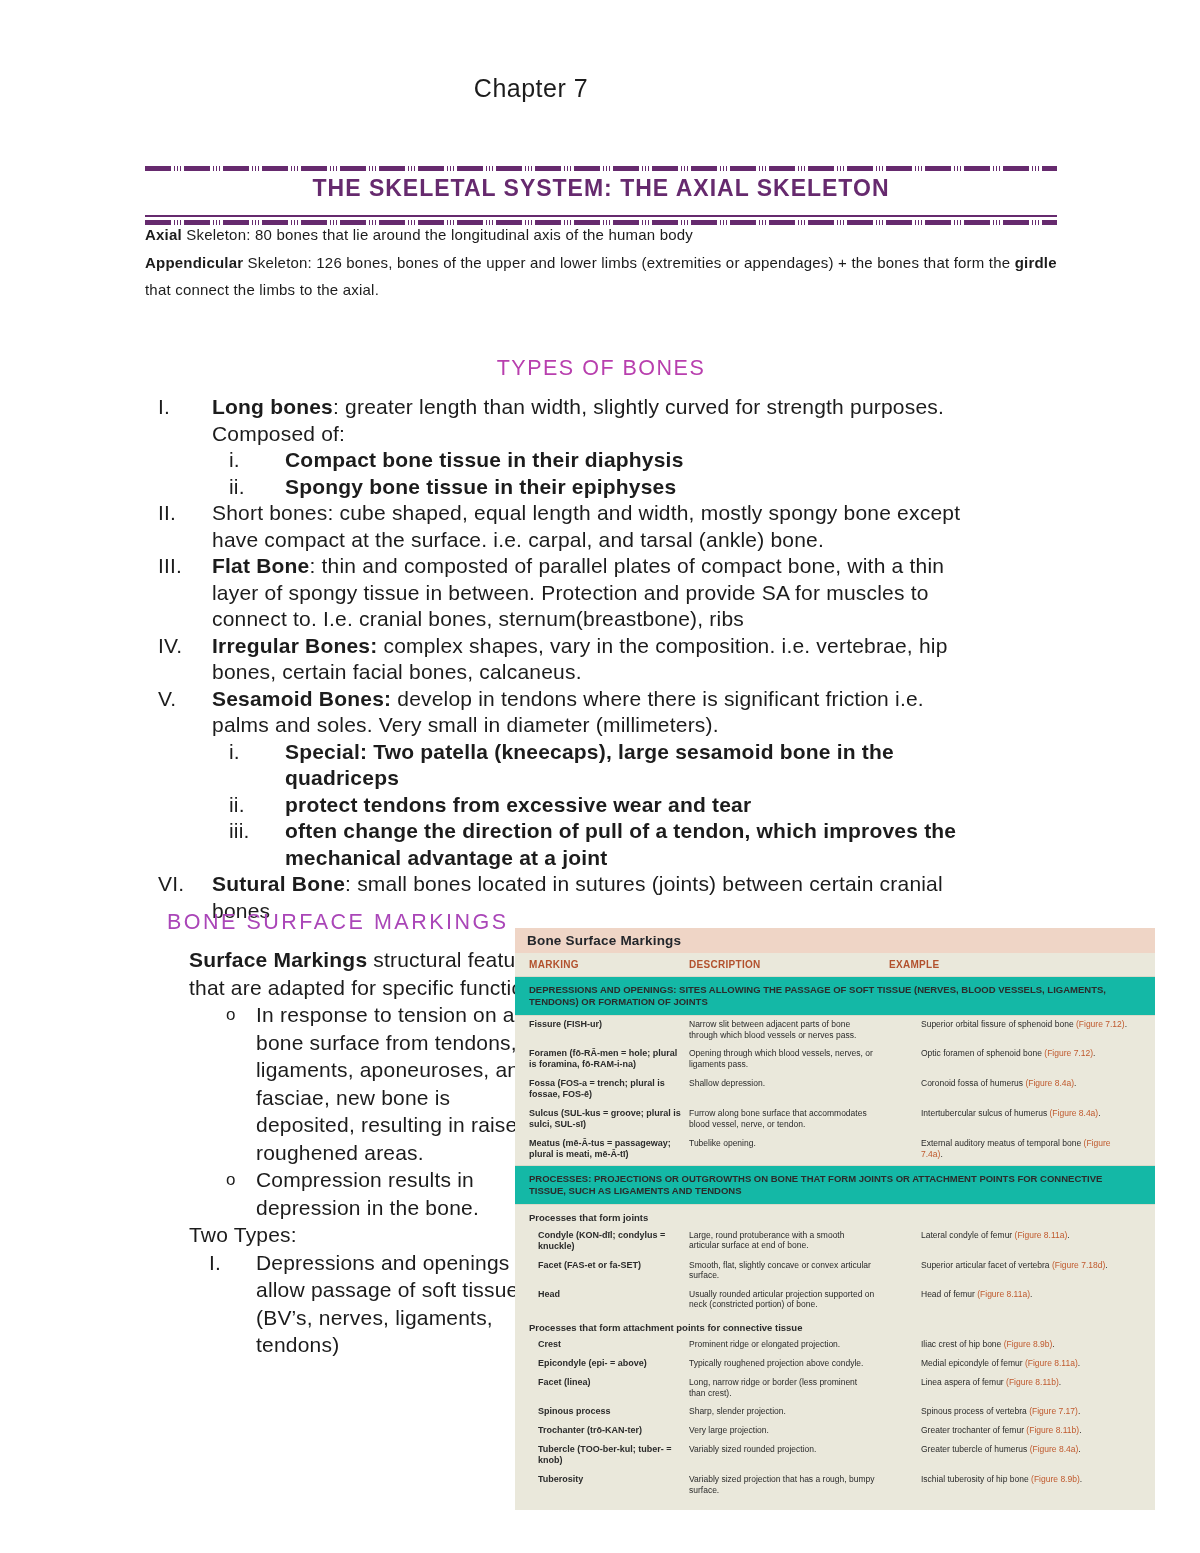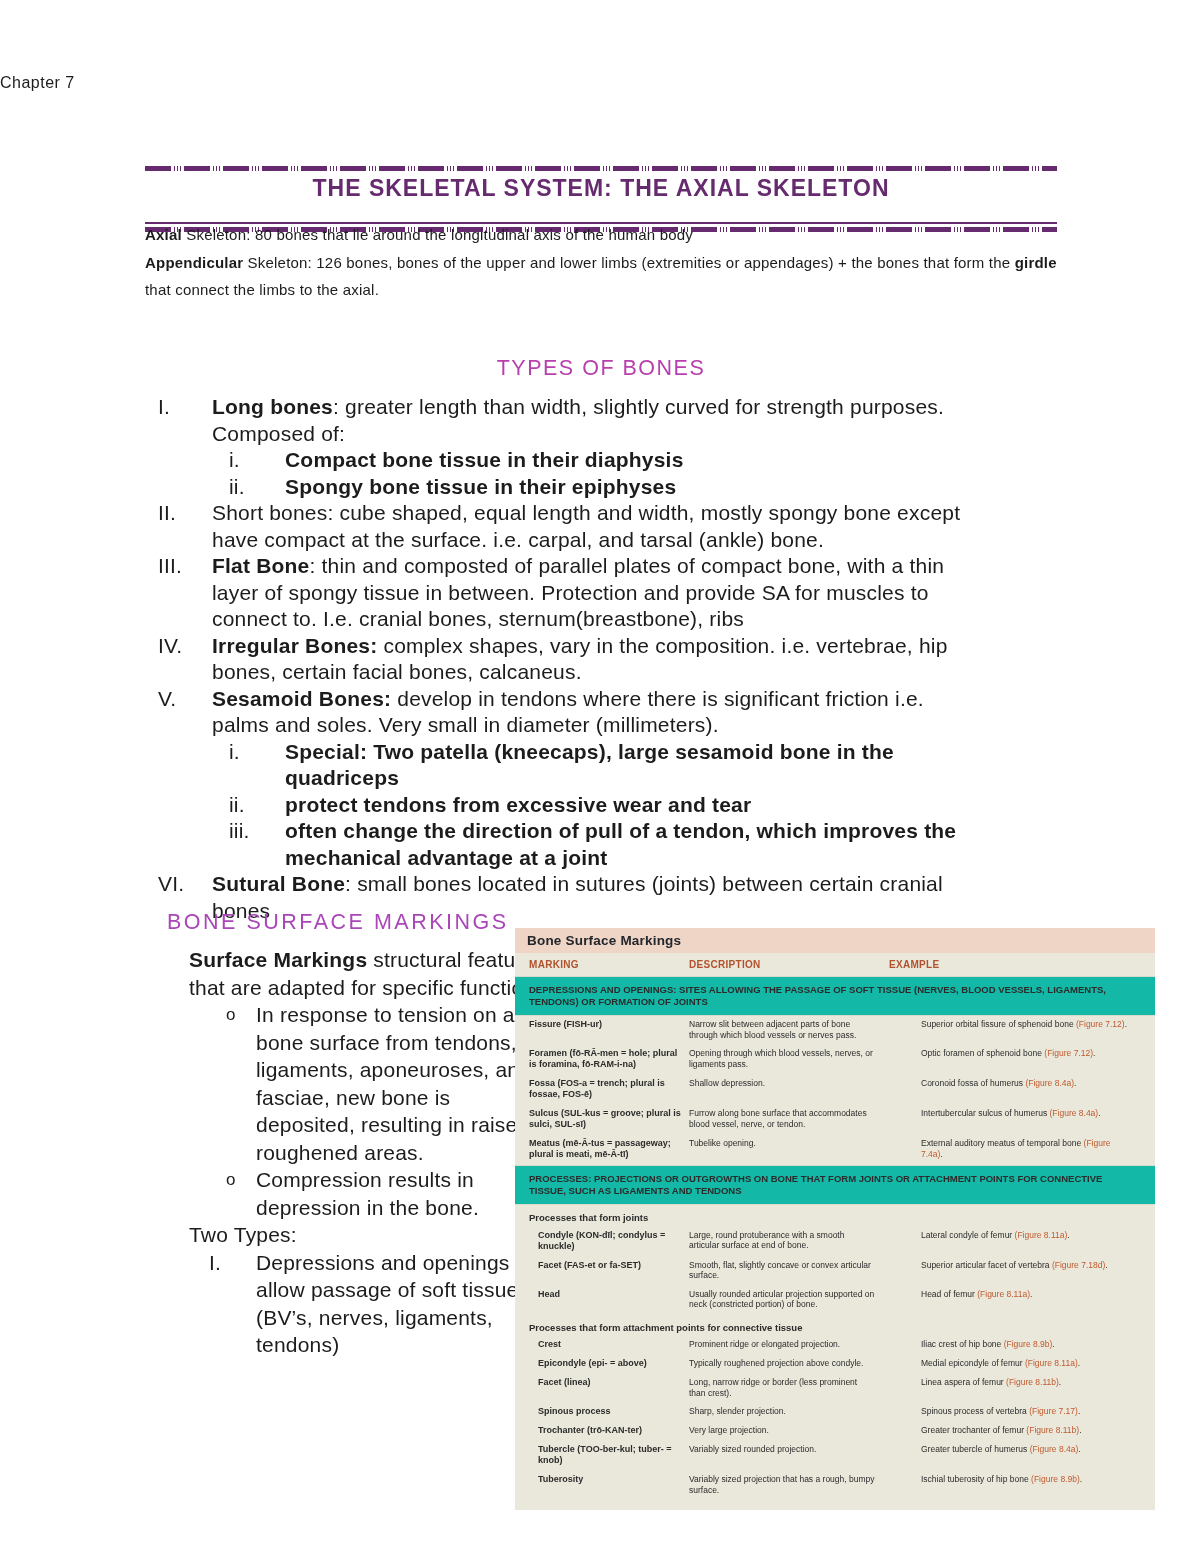--- a/index.html
+++ b/index.html
@@ -1,36 +1,36 @@
 <!DOCTYPE html>
 <html><head>
 <meta charset="utf-8">
 <style>
   html,body { margin:0; padding:0; background:#ffffff; }
   .page {
     position:relative; width:1200px; height:1553px; background:#ffffff;
     font-family:"Liberation Sans", sans-serif; color:#1c1c1c; overflow:hidden;
   }
   .chapter {
-    position:absolute; top:74px; left:0; width:1062px; text-align:left;
-    font-size:16px; letter-spacing:0.5px;
+    position:absolute; top:74px; left:0; width:1062px; text-align:center;
+    font-size:25px; letter-spacing:0.5px;
   }
   
   .title-box { position:absolute; left:145px; top:166px; width:912px; text-align:center; }
   .art {
     height:5px;
     background:repeating-linear-gradient(90deg,
       #662a6e 0 26px, #ffffff 26px 29px,
       #662a6e 29px 30px, #ffffff 30px 32px,
       #662a6e 32px 33px, #ffffff 33px 35px,
       #662a6e 35px 36px, #ffffff 36px 39px);
   }
   .title-text {
     font-size:23px; font-weight:bold; color:#662a6e; letter-spacing:1px;
-    padding:4px 0 20px; border-bottom:2px solid #662a6e; margin-bottom:3px;
+    padding:4px 0 13px; border-bottom:2px solid #662a6e; margin-bottom:3px;
   }
   
   .intro { position:absolute; left:145px; top:221px; width:912px; font-size:15px; line-height:27.5px; letter-spacing:0.2px; }
   .intro p { margin:0; }
   
   .types-heading {
     position:absolute; left:145px; top:356px; width:912px; text-align:center;
     font-size:21.5px; color:#b83fae; letter-spacing:1.5px;
   }
   .types-list { position:absolute; left:145px; top:394px; width:910px; font-size:21px; line-height:26.5px; letter-spacing:0.2px; }

